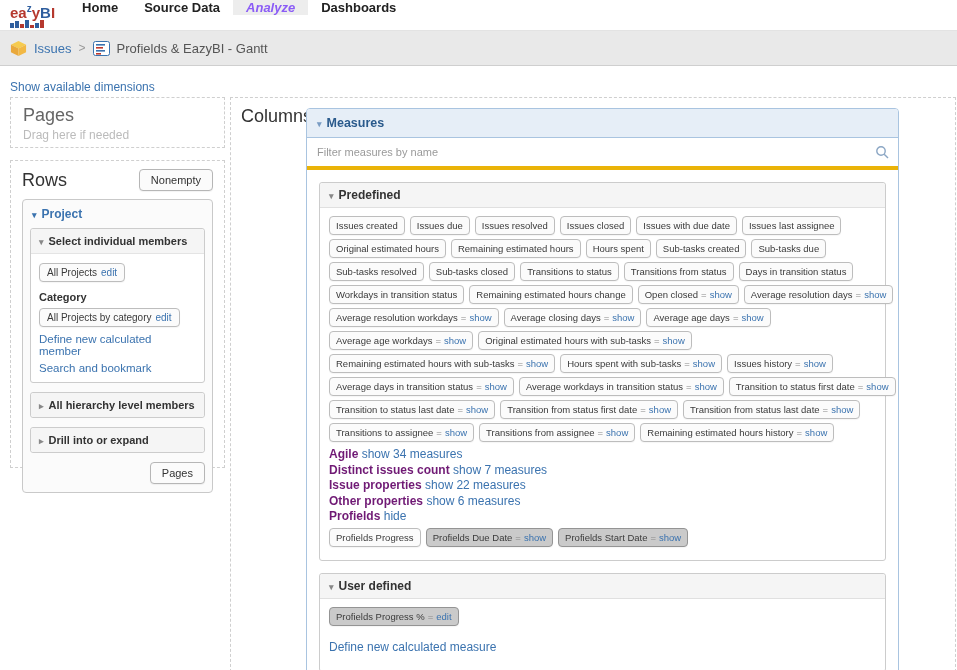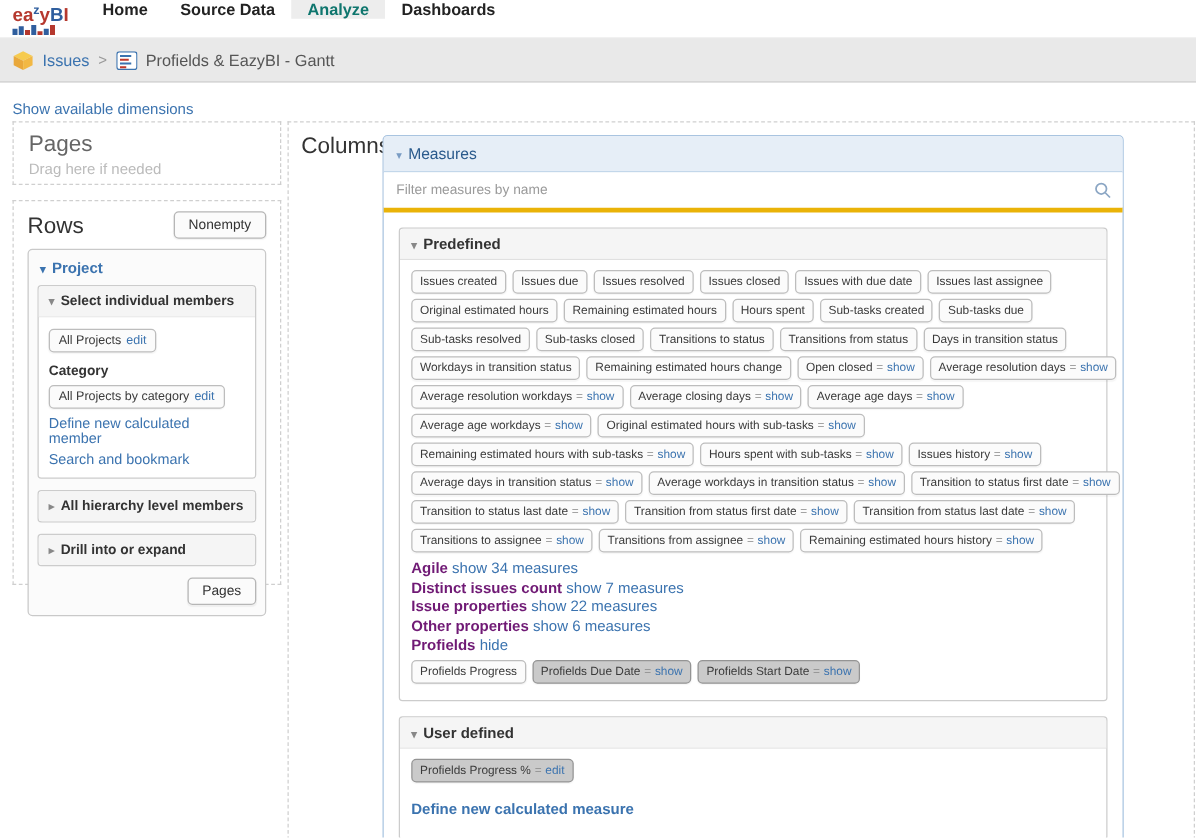--- a/index.html
+++ b/index.html
@@ -10,21 +10,21 @@
 
   
   .topnav { height:31px; background:#fff; display:flex; align-items:stretch; border-bottom:1px solid #e3e3e3; }
   .logo { display:flex; flex-direction:column; justify-content:center; padding:0 14px 0 10px; cursor:pointer; }
   .logo-text { font-weight:bold; font-size:15px; line-height:13px; letter-spacing:0; }
   .logo-text .red { color:#b5382e; } .logo-text .blue { color:#2f5e9e; }
   .logo-text sup { font-size:10px; }
   .logo-bars { display:flex; align-items:flex-end; gap:1px; height:8px; margin-top:1px; }
   .logo-bars i { display:block; width:4px; }
   .nav-item { display:flex; align-items:center; padding:0 13px; font-size:13px; font-weight:bold; color:#222; cursor:pointer; }
-  .nav-item.active { background:#ededed; color:#0f766e; }
+  .nav-item.active { background:#ededed; color:#8b5cf6;font-style:italic; }
 
   
   .breadcrumb { position:absolute; top:31px; left:0; right:0; height:35px; background:#e9e9e9;
     border-bottom:1px solid #cfcfcf; display:flex; align-items:center; padding:0 10px; gap:7px; }
   .crumb-link { font-size:13px; color:#3b73af; }
   .crumb-sep { color:#999; font-size:12px; }
   .crumb-title { font-size:13px; color:#555; }
 
   .show-dims { position:absolute; top:80px; left:10px; font-size:12px; }
 
@@ -59,41 +59,41 @@
   .side-chip { font-size:10px; padding:3px 7px;text-align:center; }
   .side-chip a { font-size:10px; margin-left:4px; }
   .cat-label { font-size:11px; font-weight:bold; margin:9px 0 4px; }
   .side-link { display:block; font-size:11.5px; margin-top:5px; }
   .pages-btn-row { text-align:right; }
 
   
   .columns-box { left:230px; top:97px; width:726px; height:580px; padding:8px 0 0 10px; }
   .measures-panel { position:absolute; left:75px; top:10px; width:593px; background:#fff;
     border:1px solid #a9c4e0; border-radius:4px; }
-  .measures-header { background:#e6eef7; padding:7px 10px; font-size:12.5px; font-weight:normal; color:#2a5a8c;
+  .measures-header { background:#e6eef7; padding:7px 10px; font-size:12.5px; font-weight:bold; color:#2a5a8c;
     border-bottom:1px solid #a9c4e0; border-radius:3px 3px 0 0; cursor:pointer; }
   .measures-header .tri { color:#7a9cc4; }
   .filter-row { position:relative; border-bottom:4px solid #eab308; }
   .filter-row input { width:100%; border:none; outline:none; padding:8px 30px 8px 10px; font-size:11px;
     font-family:"Liberation Sans",sans-serif; color:#333; }
   .filter-row input::placeholder { color:#9a9a9a; }
   .search-ico { position:absolute; right:9px; top:7px; }
   .measures-body { padding:12px; }
 
   .group-box { border:1px solid #cccccc; border-radius:3px; background:#fff; }
   .group-box-header { padding:5px 9px; font-size:12px; font-weight:bold; color:#333; background:#f5f5f5;
     border-bottom:1px solid #e0e0e0; border-radius:3px 3px 0 0; cursor:pointer; }
   .group-box-body { padding:8px 9px 9px; }
   .chip-row { display:flex; gap:5px; margin-bottom:4px; }
   .group-lines { margin-top:5px; }
   .group-line { font-size:12px; line-height:15.5px; }
   .group-line b { color:#701a75; }
   .profields-row { margin-top:3px; }
   .userdef-box { margin-top:12px; }
-  .new-measure-link { display:block; font-size:12px; margin-top:14px; margin-bottom:8px;font-weight:bold; }
+  .new-measure-link { display:block; font-size:12px; margin-top:14px; margin-bottom:8px; }
 </style>
 </head>
 <body>
 
 <div class="topnav">
   <div class="logo">
     <div class="logo-text"><span class="red">ea</span><sup class="blue">z</sup><span class="red">y</span><span class="blue">B</span><span class="red">I</span></div>
     <div class="logo-bars">
         <i style="height: 5px; background: rgb(47, 94, 158);"></i>
         <i style="height: 7px; background: rgb(47, 94, 158);"></i>

